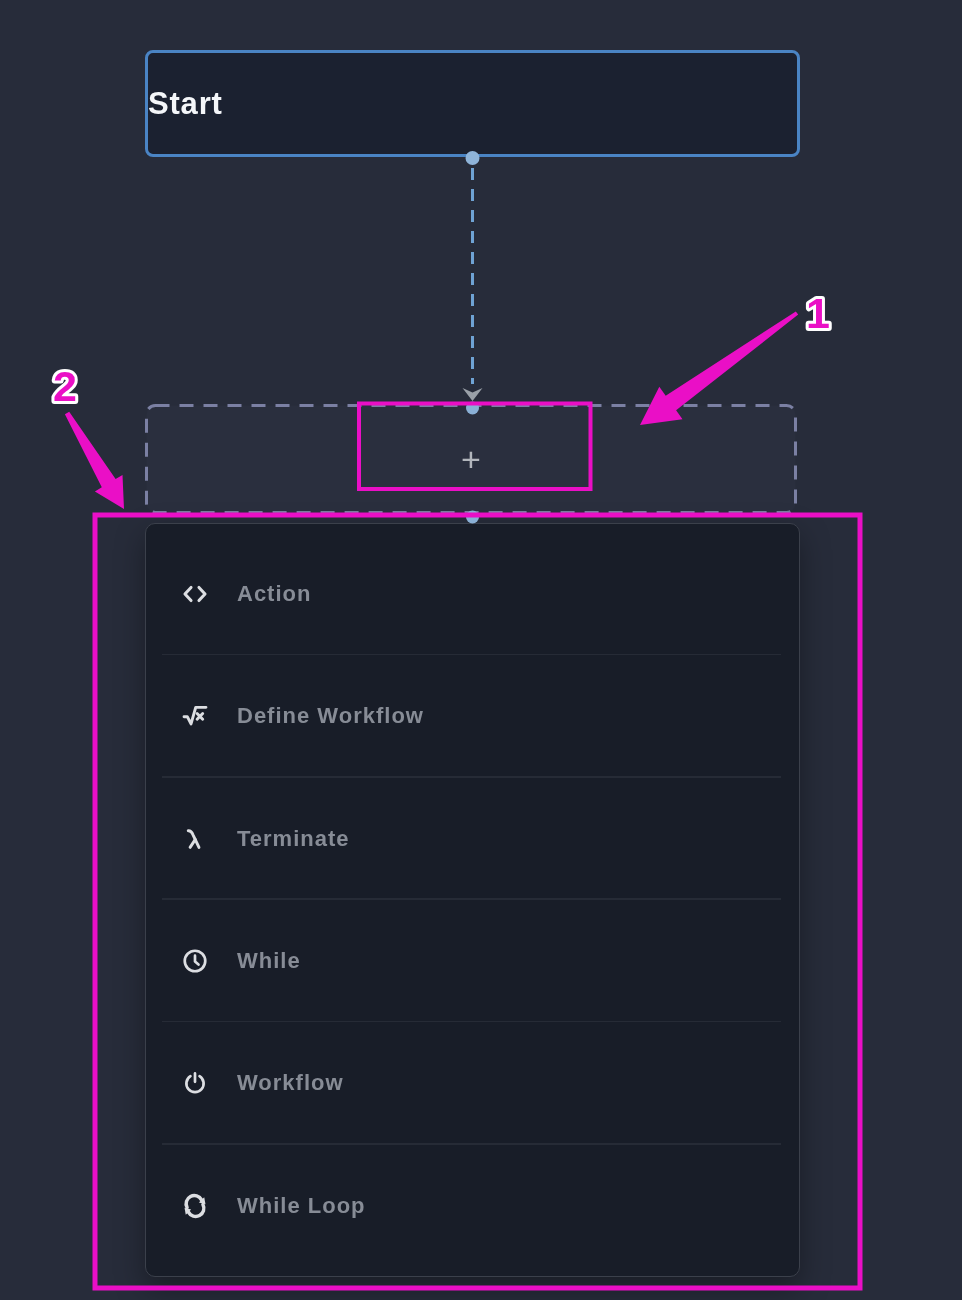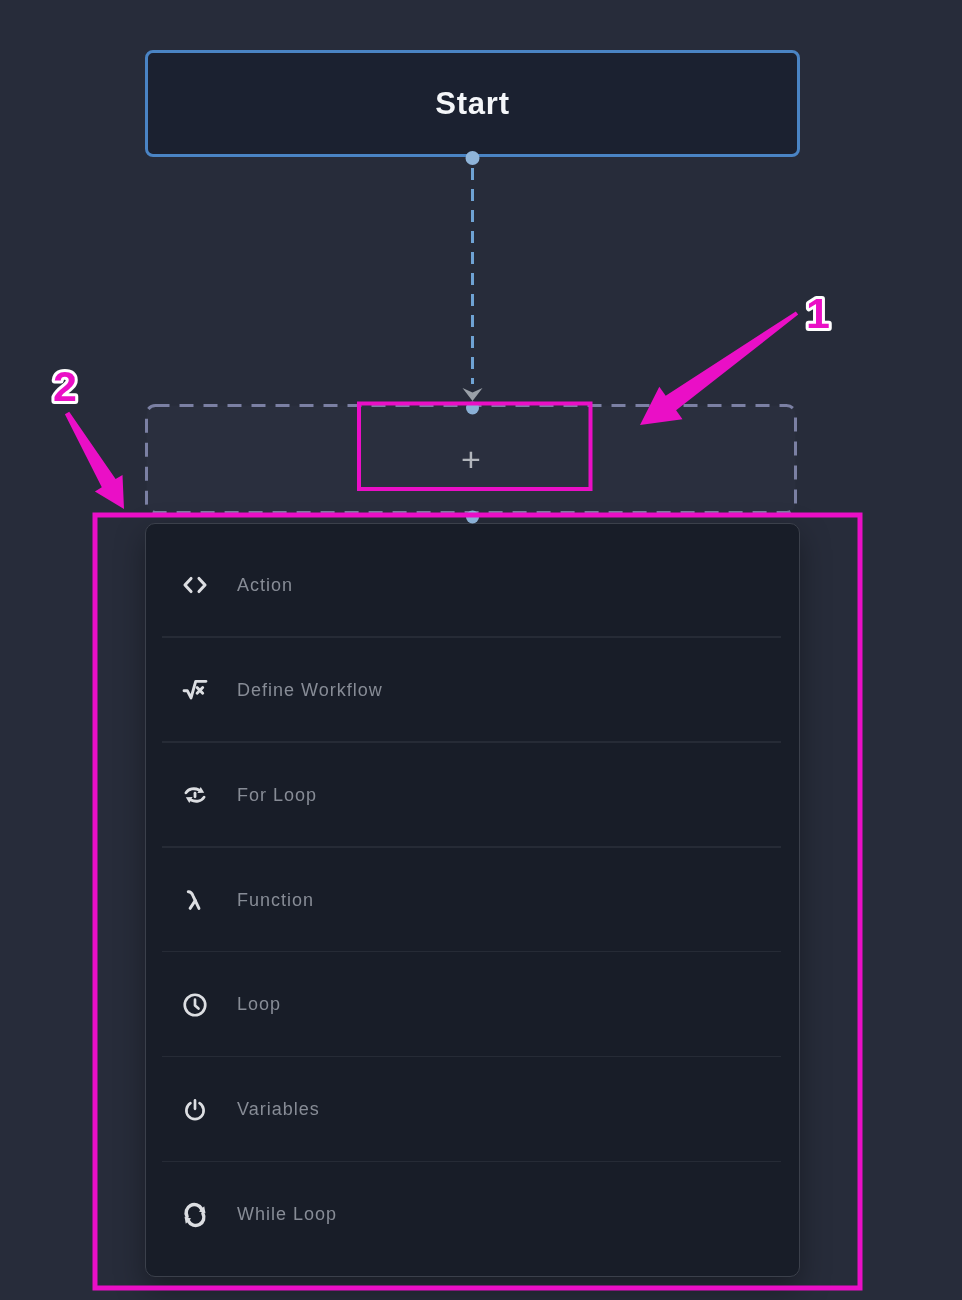--- a/index.html
+++ b/index.html
@@ -10,21 +10,21 @@
   }
   .canvas{position:absolute;inset:0;}
 
   
   .start-node{
     position:absolute;left:145px;top:50px;width:655px;height:107px;
     box-sizing:border-box;
     background:#1b2130;
     border:3px solid #4a84c4;
     border-radius:8px;
-    display:flex;align-items:center;justify-content:center;
+    display:flex;align-items:center;justify-content:flex-start;
   }
   .start-label{
     color:#f4f6f9;font-size:31px;font-weight:bold;letter-spacing:0.8px;
   }
 
   
   .drop-zone{
     position:absolute;left:145px;top:404px;width:652px;height:110px;
     box-sizing:border-box;
   }
@@ -57,21 +57,21 @@
     content:"";position:absolute;left:16px;right:18px;bottom:0;height:1.5px;
     background:#262b36;
   }
   .mi-icon{
     width:30px;height:30px;flex:0 0 30px;
     display:flex;align-items:center;justify-content:center;
     color:#dcdee2;
   }
   .mi-icon svg{width:28px;height:28px;display:block;}
   .mi-label{
-    color:#878c96;font-size:18px;font-weight:normal;letter-spacing:1px;
+    color:#878c96;font-size:22px;font-weight:bold;letter-spacing:1px;
   }
 
   
   .connectors{position:absolute;inset:0;z-index:5;pointer-events:none;}
   .annotations{position:absolute;inset:0;z-index:10;pointer-events:none;}
 </style>
 </head>
 <body>
 
 <div class="canvas">
@@ -106,62 +106,50 @@
       <div class="menu-item">
         <span class="mi-icon">
           <svg viewBox="0 0 24 24" fill="none" stroke="currentColor" stroke-width="2.5" stroke-linecap="round" stroke-linejoin="round">
             <path d="M2.6 12.6 H5.4 L8.6 18.8 L12.6 4.6 H21.4"></path>
             <path d="M13.8 9.8 L18.6 14.8 M18.6 9.8 L13.8 14.8"></path>
           </svg>
         </span>
         <span class="mi-label">Define Workflow</span>
       </div>
 
-      <div class="menu-item">
-        <span class="mi-icon">
-          <svg viewBox="0 0 24 24" fill="none" stroke="currentColor" stroke-width="2.4" stroke-linecap="round">
-            <path d="M4.2 10.2 C6.5 6.4 11.5 5.8 15.5 7.7"></path>
-            <polygon points="19.9,10.0 14.1,10.3 16.9,5.1" fill="currentColor" stroke="none"></polygon>
-            <path d="M19.8 13.8 C17.5 17.6 12.5 18.2 8.5 16.3"></path>
-            <polygon points="4.1,14.0 9.9,13.7 7.1,18.9" fill="currentColor" stroke="none"></polygon>
-            <path d="M12 10.4 L12 13.6"></path>
-          </svg>
-        </span>
-        <span class="mi-label">For Loop</span>
-      </div>
 
       <div class="menu-item">
         <span class="mi-icon">
           <svg viewBox="0 0 24 24" fill="none" stroke="currentColor" stroke-width="2.5" stroke-linecap="round">
             <path d="M6.2 4.9 C8.3 4.7 9.3 5.9 10.3 8.4 L15.4 19.2"></path>
             <path d="M12.3 12.3 L7.8 19.2"></path>
           </svg>
         </span>
-        <span class="mi-label">Function</span>
+        <span class="mi-label">Terminate</span>
       </div>
 
 
       <div class="menu-item">
         <span class="mi-icon">
           <svg viewBox="0 0 24 24" fill="none" stroke="currentColor" stroke-width="2.3" stroke-linecap="round" stroke-linejoin="round">
             <circle cx="12" cy="12" r="8.8"></circle>
             <path d="M12 7.4 L12 12.4 L15 15"></path>
           </svg>
         </span>
-        <span class="mi-label">Loop</span>
+        <span class="mi-label">While</span>
       </div>
 
       <div class="menu-item">
         <span class="mi-icon">
           <svg viewBox="0 0 24 24" fill="none" stroke="currentColor" stroke-width="2.3" stroke-linecap="round">
             <path d="M12 3.8 L12 11"></path>
             <path d="M8.1 6.2 A7.4 7.4 0 1 0 15.9 6.2"></path>
           </svg>
         </span>
-        <span class="mi-label">Variables</span>
+        <span class="mi-label">Workflow</span>
       </div>
 
       <div class="menu-item">
         <span class="mi-icon">
           <svg viewBox="0 0 24 24" fill="none" stroke="currentColor" stroke-width="3" stroke-linecap="round">
             <path d="M5.2 13.3 A7 7 0 0 1 17.6 6.8"></path>
             <polygon points="21,10.5 19.9,4.6 15.3,9.0" fill="currentColor" stroke="none"></polygon>
             <path d="M18.8 10.7 A7 7 0 0 1 6.4 17.2"></path>
             <polygon points="3.0,13.6 4.1,19.4 8.7,15.0" fill="currentColor" stroke="none"></polygon>
           </svg>

